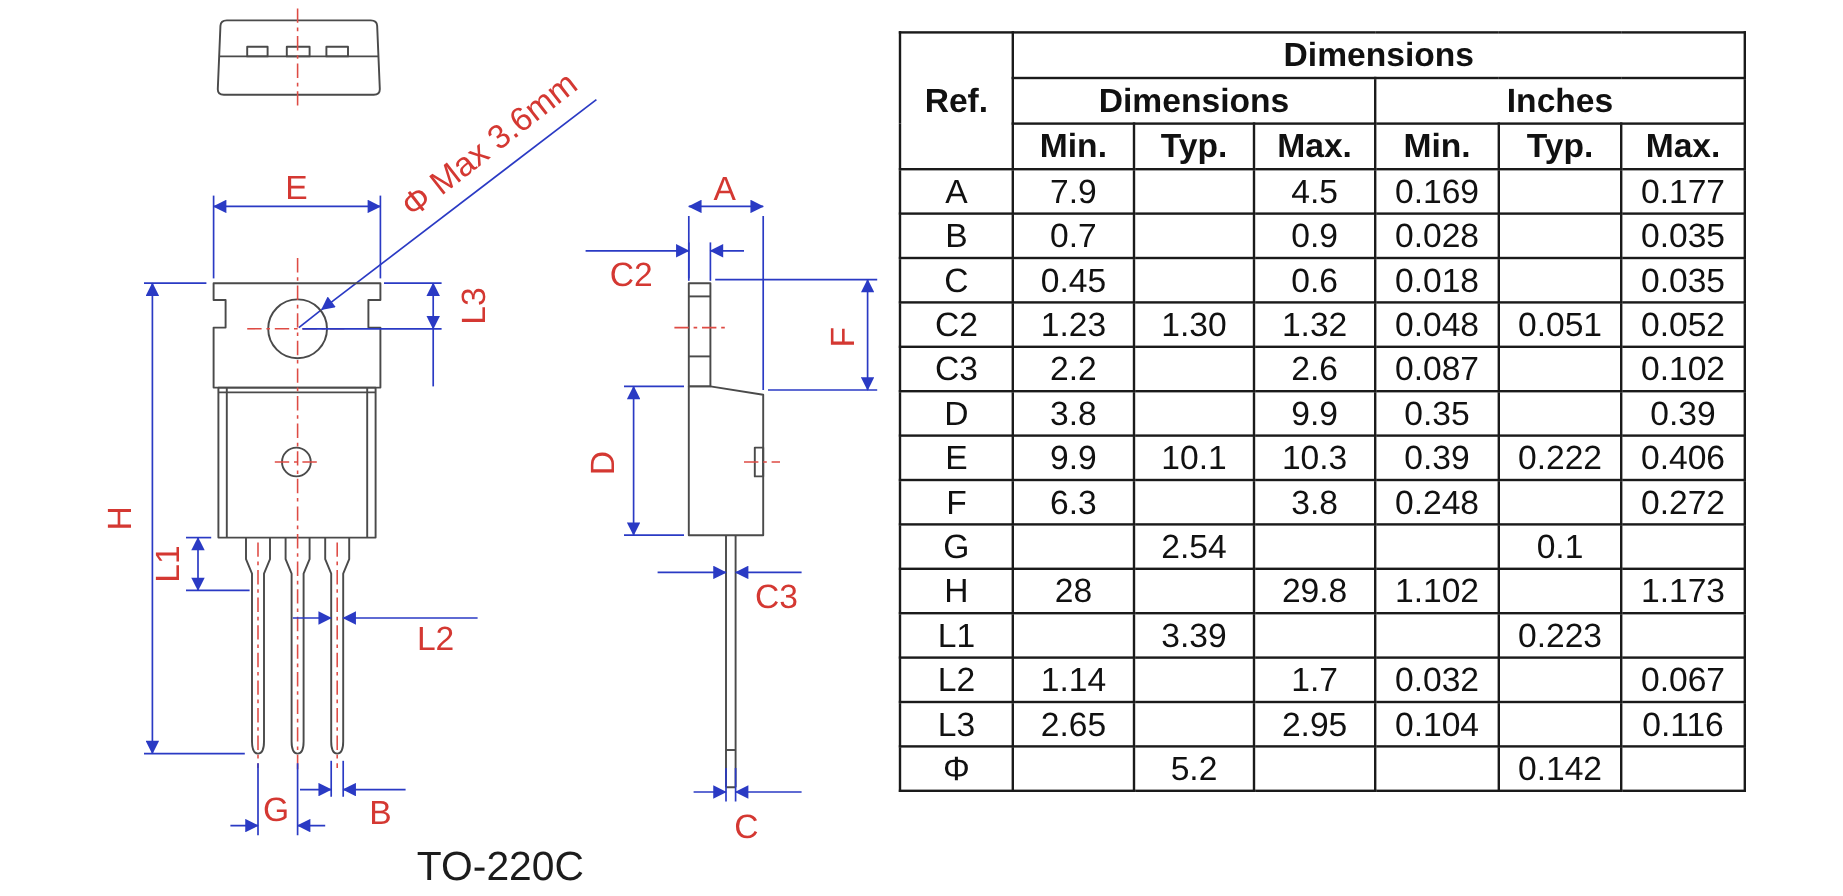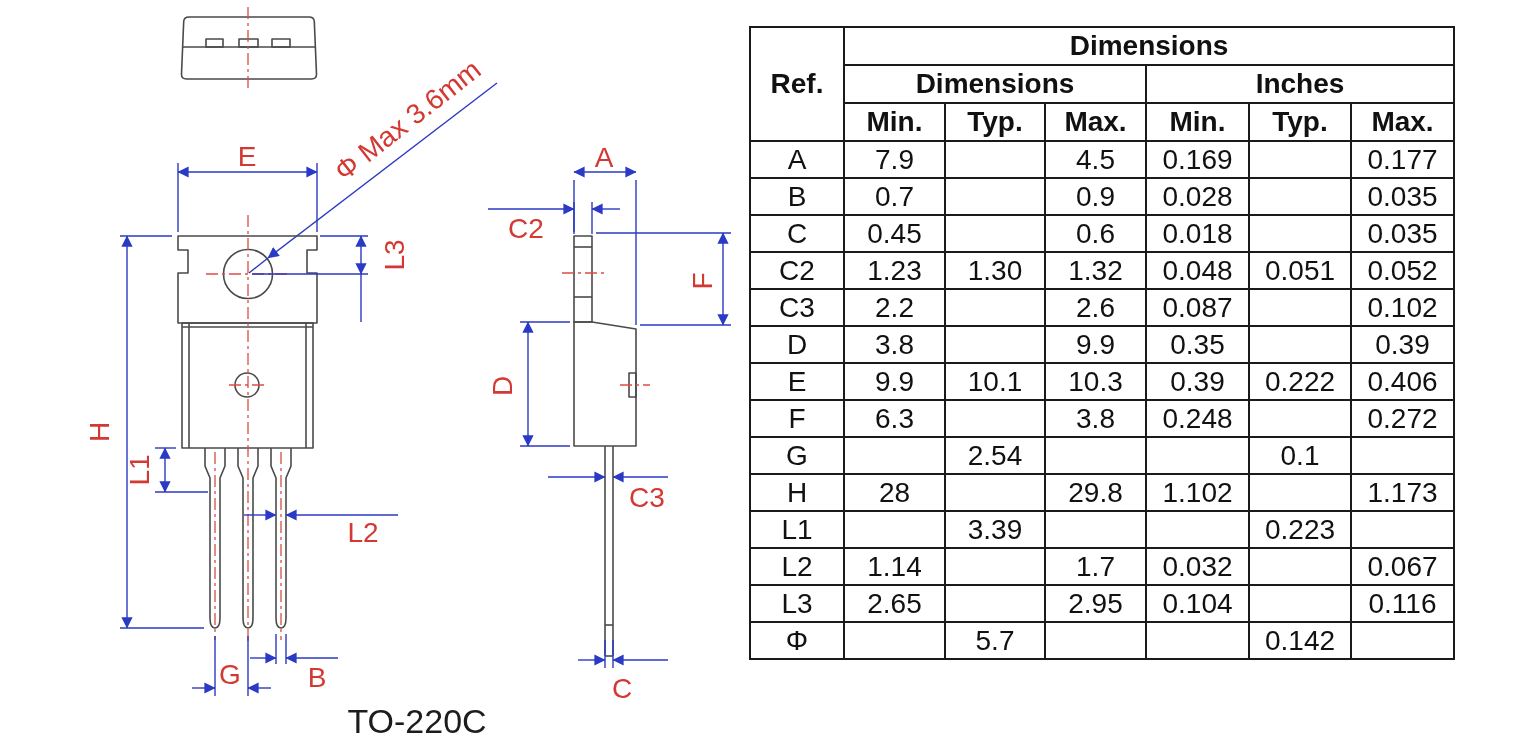--- a/index.html
+++ b/index.html
@@ -316,20 +316,20 @@
         <td>2.65</td>
         <td></td>
         <td>2.95</td>
         <td>0.104</td>
         <td></td>
         <td>0.116</td>
       </tr>
       <tr>
         <td>Φ</td>
         <td></td>
-        <td>5.7</td>
+        <td>5.2</td>
         <td></td>
         <td></td>
         <td>0.142</td>
         <td></td>
       </tr>
     </tbody>
 </table>
 
 </body></html>

